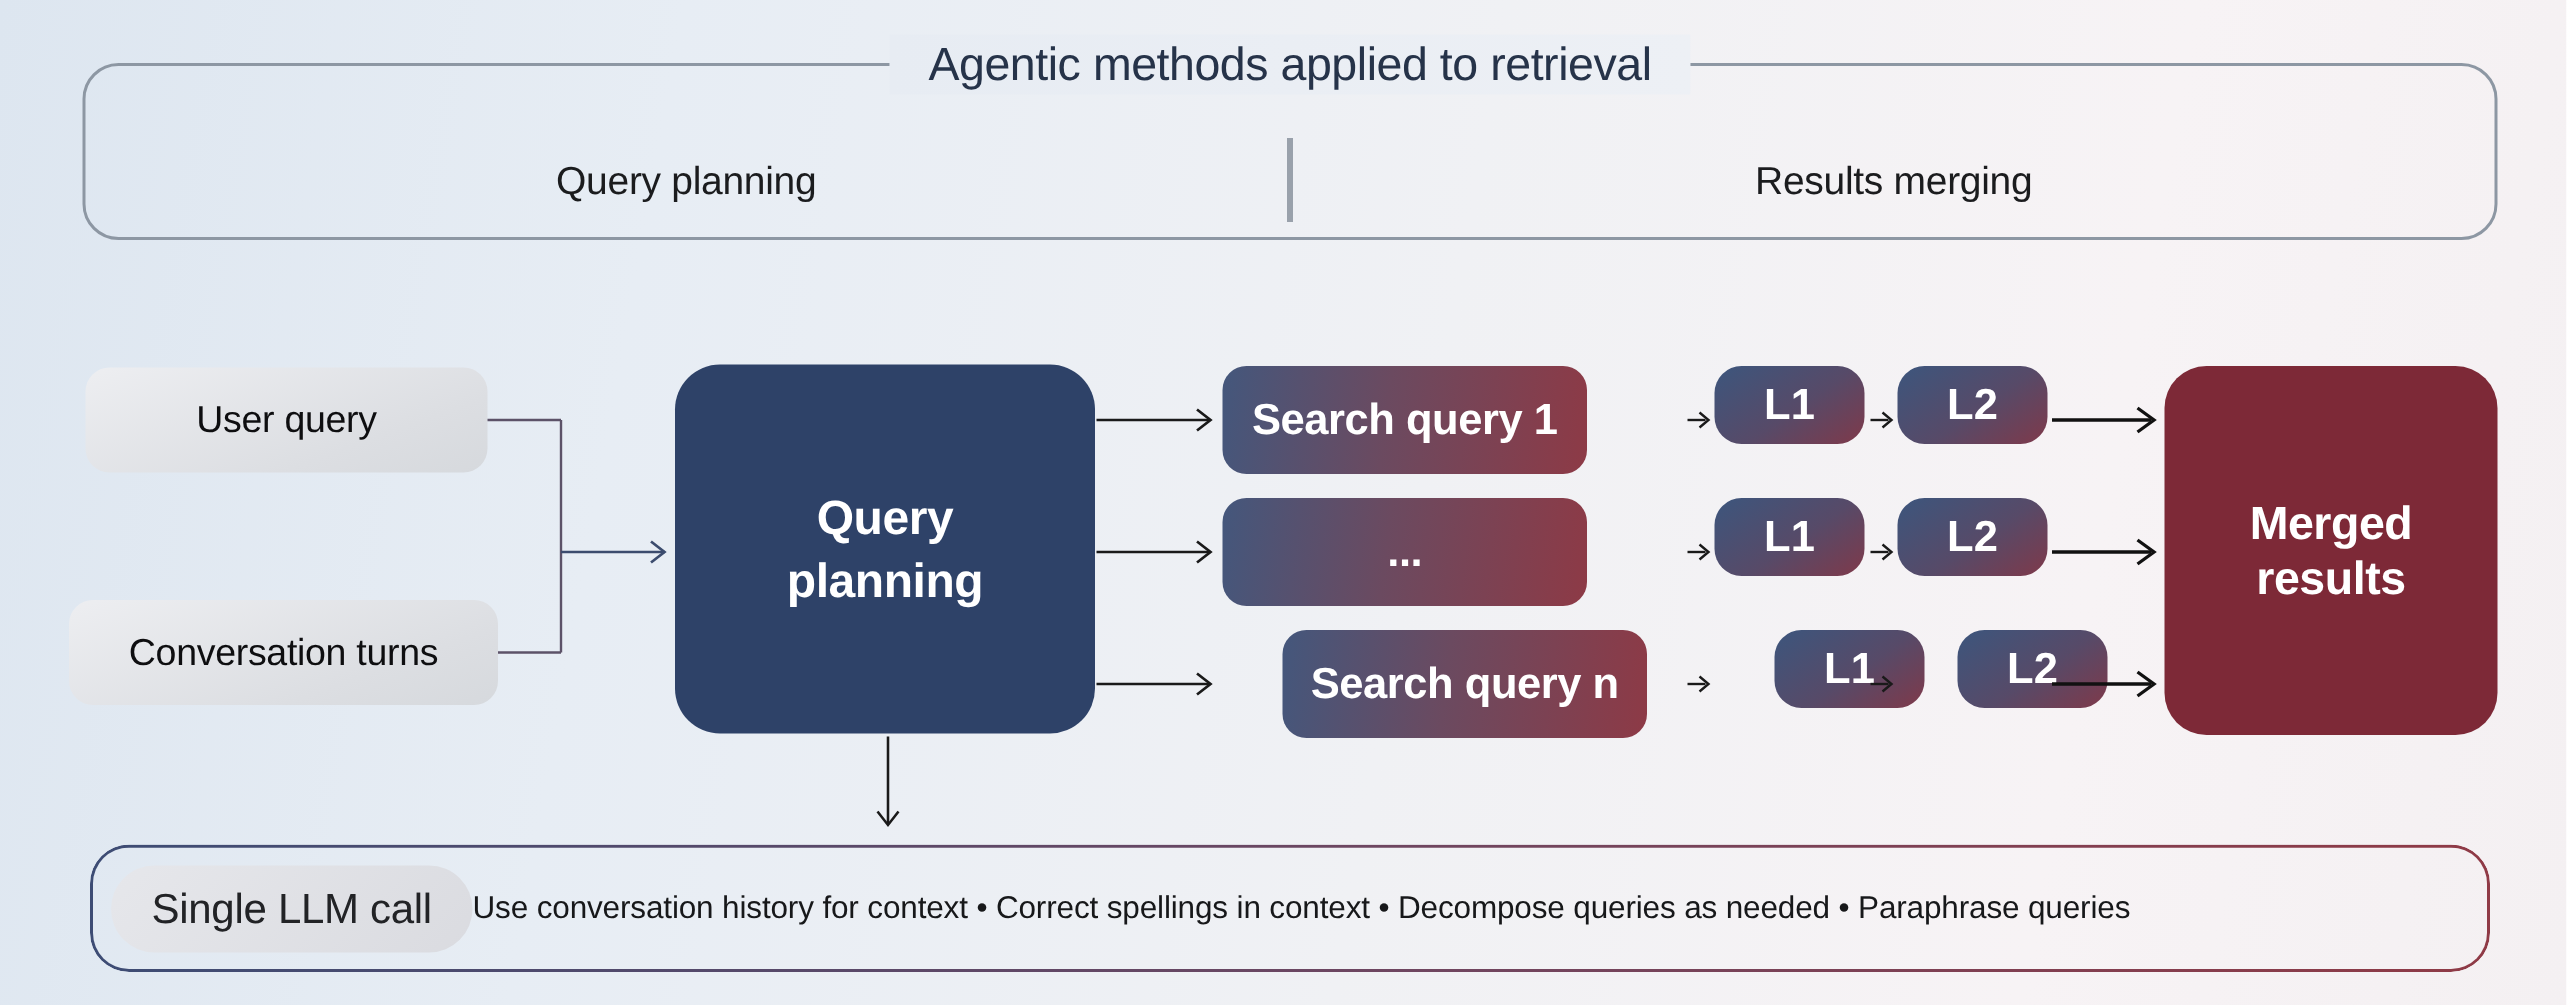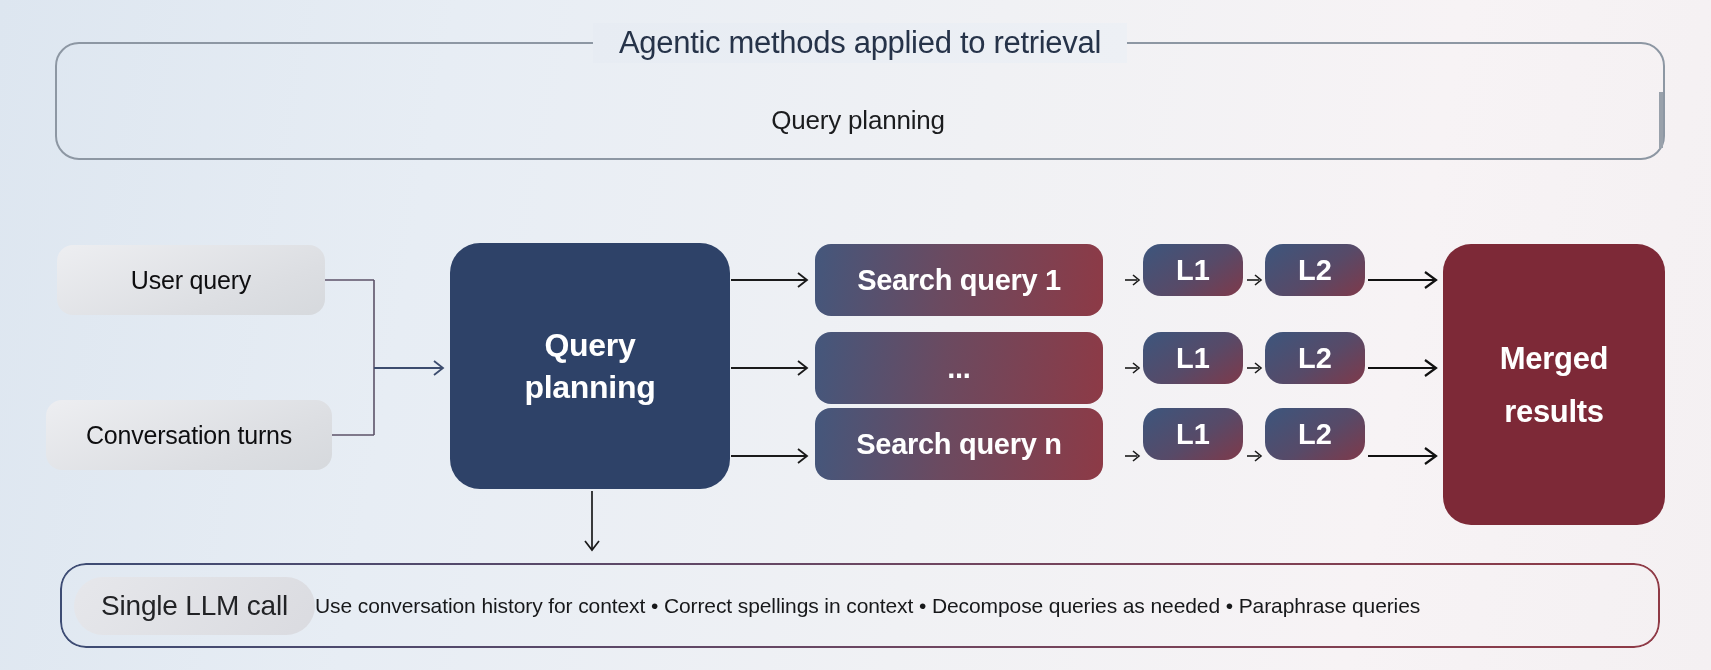--- a/index.html
+++ b/index.html
@@ -50,37 +50,37 @@
   .user-query{left:57px;top:245px;width:268px;height:70px;}
   .conversation-turns{left:46px;top:400px;width:286px;height:70px;}
 
   .planner{
     left:450px;top:243px;width:280px;height:246px;
     background:var(--navy,#2e4268);border-radius:30px;
     color:#fff;font-weight:bold;font-size:32px;line-height:42px;letter-spacing:-0.3px;
   }
 
   .search{
-    left:815px;width:288px;height:72px;border-radius:16px;
+    left:815px;width:243px;height:72px;border-radius:16px;
     background:linear-gradient(97deg,#44577c 0%,#6b4a60 45%,#8d3a46 100%);
     color:#fff;font-weight:bold;font-size:29px;letter-spacing:-0.3px;
   }
   .lbox{
     width:100px;height:52px;border-radius:18px;
     background:linear-gradient(145deg,#40547a 8%,#574a68 55%,#7f394a 100%);
     color:#fff;font-weight:bold;font-size:29px;
   }
   .l1{left:1143px;}
   .l2{left:1265px;}
-  .r1{top:244px;} .r2{top:332px;} .r3{top:408px;}
+  .r1{top:244px;} .r2{top:332px;} .r3{top:420px;margin-left:40px;}
 
   .merged{
-    left:1443px;top:244px;width:222px;height:281px;
+    left:1443px;top:244px;width:222px;height:246px;
     background:var(--maroon,#7d2937);border-radius:28px;
-    color:#fff;font-weight:bold;font-size:31px;line-height:53px;letter-spacing:-0.3px;
+    color:#fff;font-weight:bold;font-size:31px;line-height:37px;letter-spacing:-0.3px;
   }
 
   
   .arrows{position:absolute;left:0;top:0;width:1711px;height:670px;pointer-events:none;}
 
   
   .bottom-box{
     position:absolute;left:60px;top:563px;width:1600px;height:85px;
     border-radius:26px;box-sizing:border-box;
     display:flex;align-items:center;padding-left:14px;
@@ -106,20 +106,21 @@
 <body>
 
 <div class="canvas">
 
   <section class="top-box">
     <div class="top-title">Agentic methods applied to retrieval</div>
     <div class="col-row">
       <div class="col-label">Query planning</div>
       <div class="col-divider"></div>
       <div class="col-divider"></div>
+      <div class="col-label">Results merging</div>
     </div>
   </section>
 
   <div class="node input-box user-query">User query</div>
   <div class="node input-box conversation-turns">Conversation turns</div>
 
   <div class="node planner">Query
 planning</div>
 
   <div class="node search r1">Search query 1</div>

